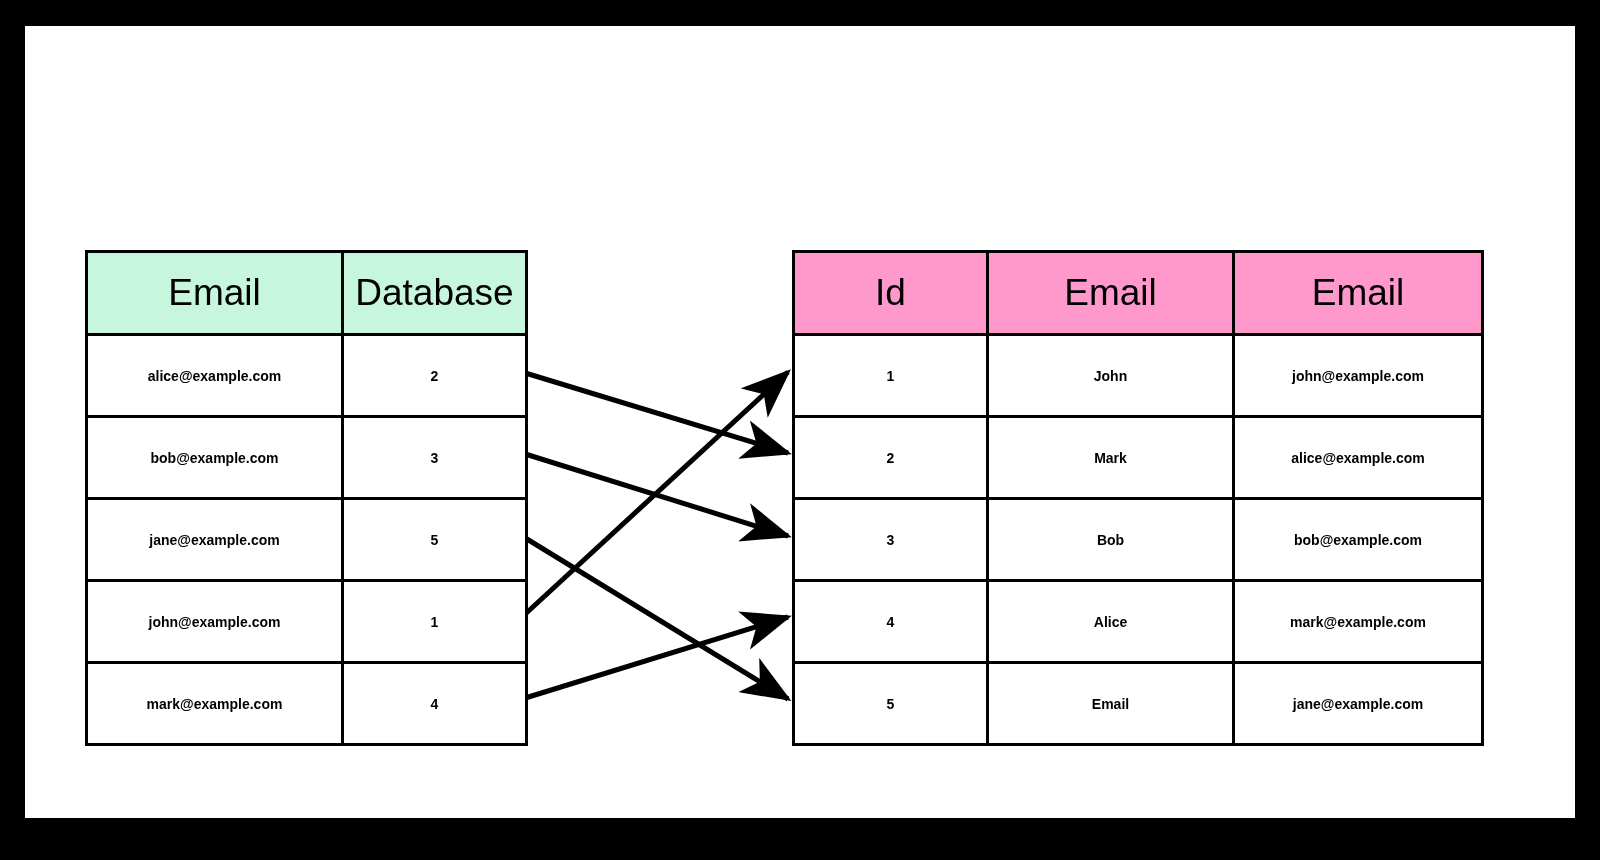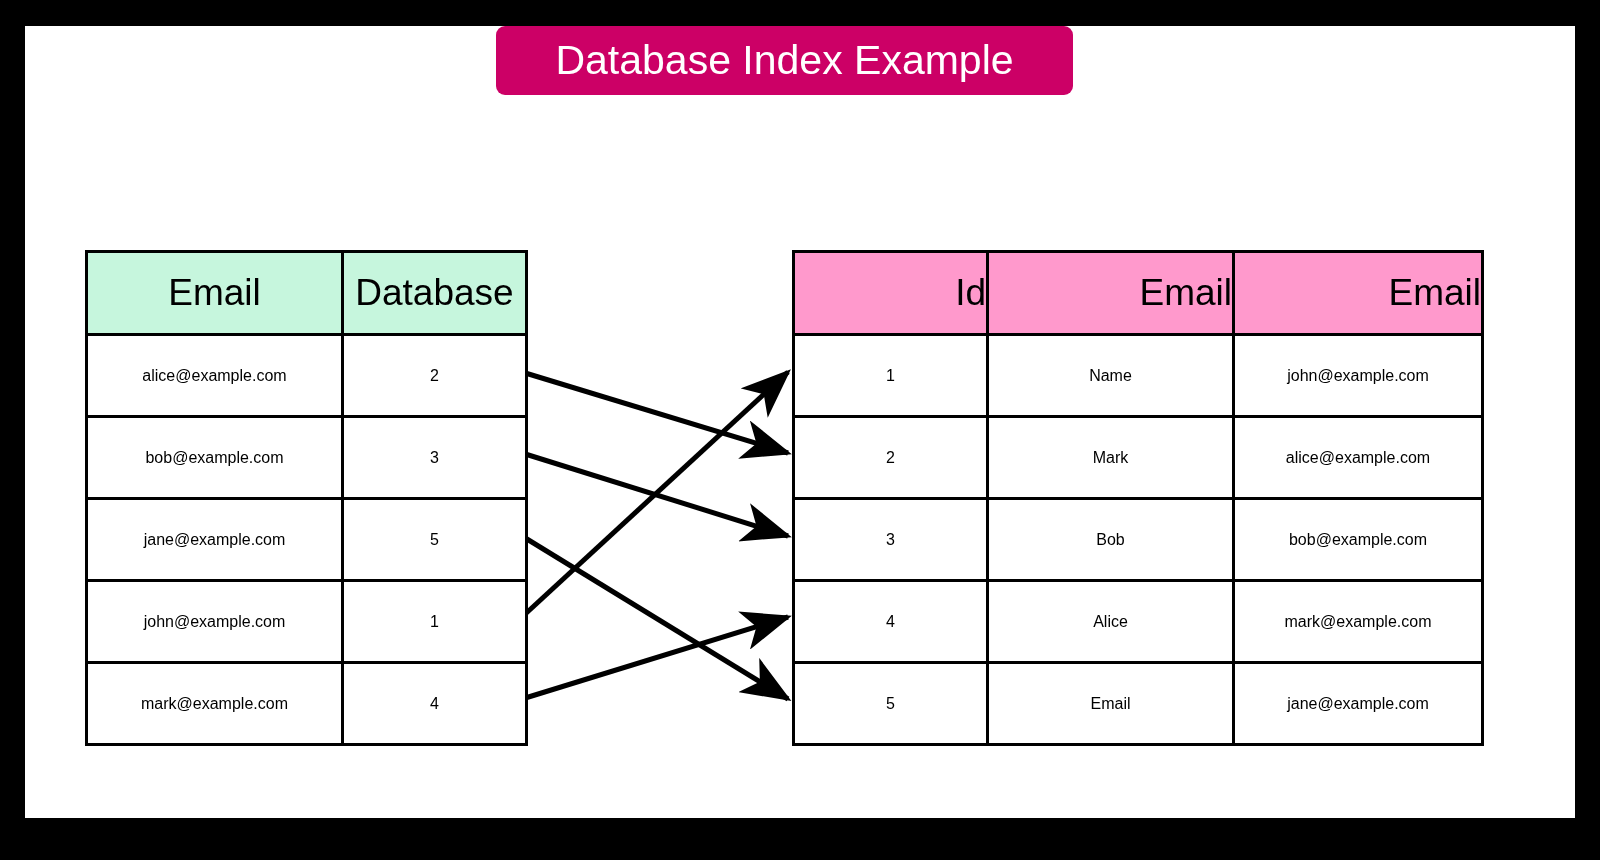--- a/index.html
+++ b/index.html
@@ -69,41 +69,42 @@
     color: #000000;
     font-family: "Liberation Sans", sans-serif;
     font-weight: normal;
     background: #ffffff;
   }
   .db-table th {
     font-size: 37px;
     height: 80px;
   }
   .db-table td {
-    font-size: 16px;
+    font-size: 14px;
     height: 79px;
+    font-weight: bold;
   }
 
   
   #index-table {
     left: 60px;            
     top: 224px;            
     width: 440px;
   }
   #index-table th { background: #C6F6DD; }
   #index-table col.c-email   { width: 256px; }
   #index-table col.c-pointer { width: 184px; }
 
   
   #data-table {
     left: 767px;           
     top: 224px;
     width: 689px;
   }
-  #data-table th { background: #FF99CC; text-align: right; }
+  #data-table th { background: #FF99CC; }
   #data-table col.c-id    { width: 194px; }
   #data-table col.c-name  { width: 246px; }
   #data-table col.c-email { width: 249px; }
 
   
   #arrow-layer {
     position: absolute;
     left: 0;
     top: 0;
     width: 1550px;
@@ -111,23 +112,20 @@
     pointer-events: none;
   }
   #arrow-layer line { stroke: #000000; stroke-width: 5; }
 </style>
 </head>
 <body>
 
 <div id="stage">
   <div id="canvas">
 
-    <div id="title-banner">
-      <span class="title-text">Database Index Example</span>
-    </div>
 
     <svg id="arrow-layer" viewBox="0 0 1550 792" width="1550" height="792" xmlns="http://www.w3.org/2000/svg">
       <defs>
         <marker id="arrowhead" markerWidth="10" markerHeight="8" refX="9.2" refY="4" orient="auto" markerUnits="strokeWidth">
           <path d="M0,0 L10,4 L0,8 L2.6,4 Z" fill="#000000"></path>
         </marker>
       </defs>
 
       <line x1="497" y1="346" x2="763" y2="427" marker-end="url(#arrowhead)"></line>
       <line x1="497" y1="427" x2="763" y2="510" marker-end="url(#arrowhead)"></line>
@@ -180,21 +178,21 @@
       <thead>
         <tr>
           <th>Id</th>
           <th>Email</th>
           <th>Email</th>
         </tr>
       </thead>
       <tbody>
         <tr>
           <td>1</td>
-          <td>Name</td>
+          <td>John</td>
           <td>john@example.com</td>
         </tr>
         <tr>
           <td>2</td>
           <td>Mark</td>
           <td>alice@example.com</td>
         </tr>
         <tr>
           <td>3</td>
           <td>Bob</td>

